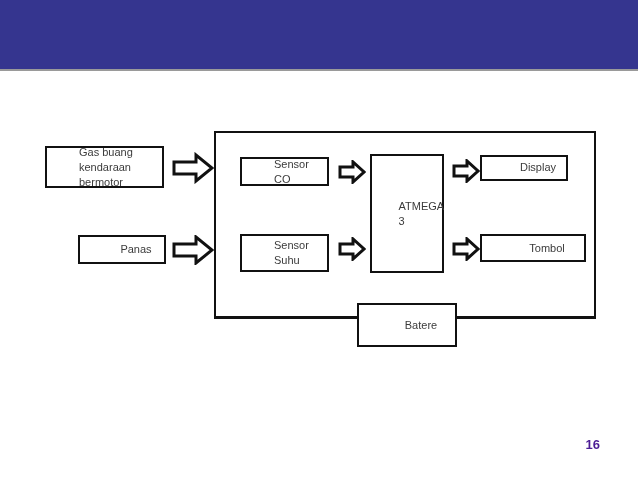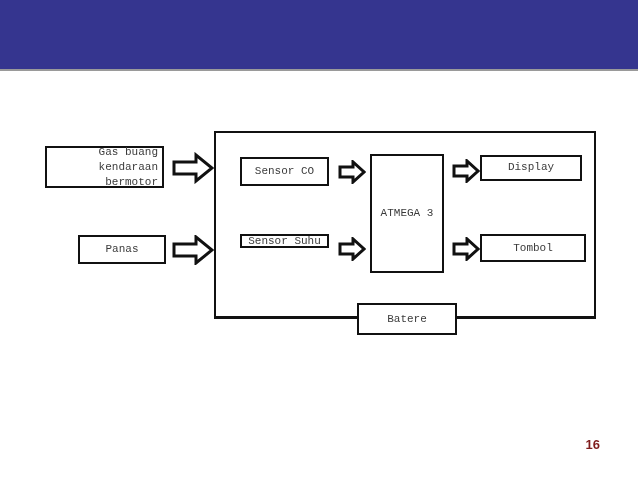--- a/index.html
+++ b/index.html
@@ -64,25 +64,26 @@
 
   
   .dbox {
     position: absolute;
     box-sizing: border-box;
     background: #ffffff;
     border: 2px solid #111111;
     display: flex;
     align-items: center;
     justify-content: center;
-    text-align: right;
+    text-align: left;
     color: #3b3b3b;
     font-size: 11px;
     line-height: 15px;
-    font-family: Liberation Mono, monospace;
+    font-family: Liberation Sans, sans-serif;
+    padding-left: 28px;
   }
   .dbox .lbl {
     display: block;
     padding: 0 4px;
   }
 
   
   #system-boundary {
     position: absolute;
     left: 214px;
@@ -91,25 +92,25 @@
     height: 188px;
     box-sizing: border-box;
     border: 2px solid #111111;
     background: transparent;
   }
 
   
   #box-gas-buang   { left: 45px;  top: 146px; width: 119px; height: 42px; }
   #box-panas       { left: 78px;  top: 235px; width: 88px;  height: 29px; }
   #box-sensor-co   { left: 240px; top: 157px; width: 89px;  height: 29px; }
-  #box-sensor-suhu { left: 240px; top: 234px; width: 89px;  height: 14px; }
+  #box-sensor-suhu { left: 240px; top: 234px; width: 89px;  height: 38px; }
   #box-atmega      { left: 370px; top: 154px; width: 74px;  height: 119px; }
-  #box-display     { left: 480px; top: 155px; width: 102px;  height: 26px; overflow: hidden; }
+  #box-display     { left: 480px; top: 155px; width: 88px;  height: 26px; overflow: hidden; }
   #box-tombol      { left: 480px; top: 234px; width: 106px;  height: 28px; }
-  #box-batere      { left: 357px; top: 303px; width: 100px; height: 32px; }
+  #box-batere      { left: 357px; top: 303px; width: 100px; height: 44px; }
 
   
   #box-display .lbl { position: relative; top: -1px; }
 
   
   .wire {
     position: absolute;
     background: #111111;
     height: 2px;
   }
@@ -129,21 +130,21 @@
   #arrow-mcu-to-display { left: 452px; top: 159px; }
   #arrow-mcu-to-tombol  { left: 452px; top: 237px; }
 
   
   #page-number {
     position: absolute;
     right: 38px;
     top: 437px;
     font-size: 13px;
     font-weight: bold;
-    color: #7f1d1d;
+    color: #4c1d95;
     font-family: "Liberation Sans", sans-serif;
   }
 </style>
 </head>
 <body>
 
 <div id="slide">
 
   <div id="header-band"></div>
   <div id="header-underline"></div>

